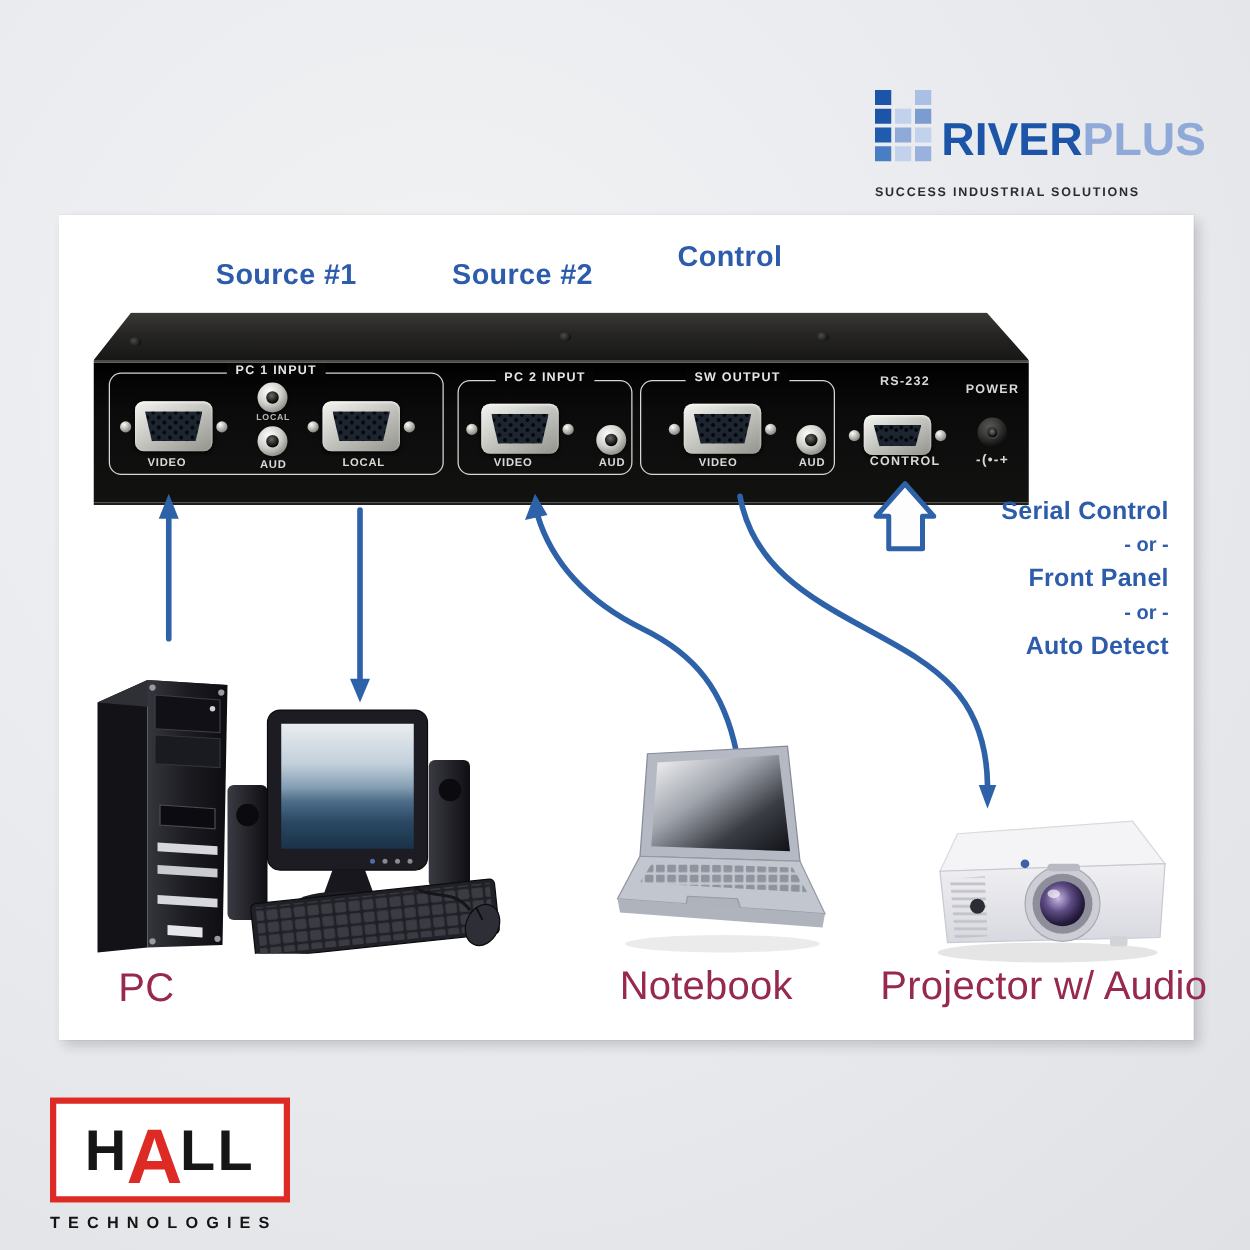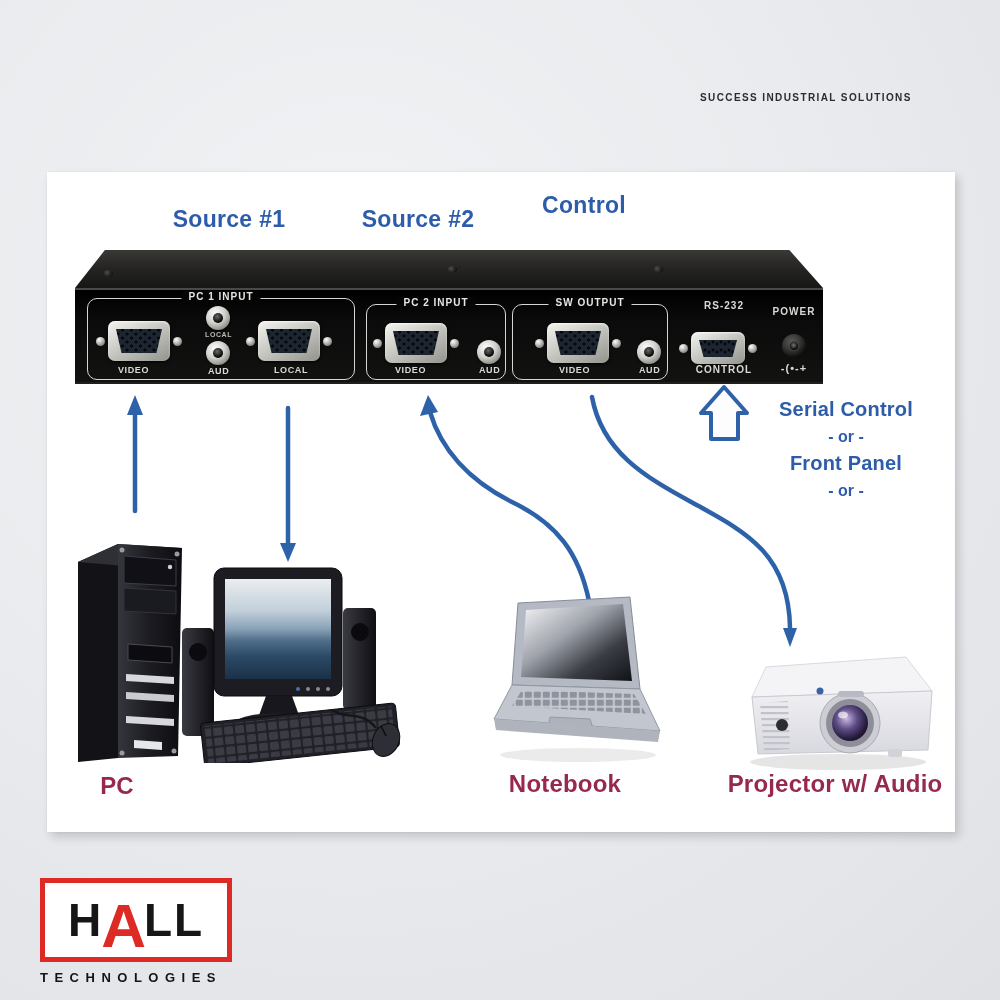--- a/index.html
+++ b/index.html
@@ -29,21 +29,21 @@
   
   .blue-label { position:absolute; transform:translateX(-50%); color:#2d5cab; font-weight:bold;
                 font-size:23px; letter-spacing:0.3px; white-space:nowrap; }
 
   
   .device-top { position:absolute; left:75px; top:250px; width:748px; height:38px;
                 clip-path:polygon(4% 0, 95.5% 0, 100% 100%, 0 100%);
                 background:linear-gradient(180deg,#3a3936 0%, #262523 45%, #171716 100%); }
   .device-top .screw { position:absolute; width:10px; height:7px; border-radius:50%;
                 background:radial-gradient(circle at 40% 35%, #4e4d4a, #111 75%); }
-  .device-front { position:absolute; left:75px; top:288px; width:748px; height:96px;
+  .device-front { position:absolute; left:75px; top:288px; width:748px; height:116px;
                 background:linear-gradient(180deg,#000 0%, #0b0b0b 35%, #121211 100%);
                 border-top:2px solid #4a4a46; border-bottom:2px solid #1f1f1e; }
   .dsec { position:absolute; border:1.5px solid #d6d6d4; border-radius:10px; }
   .sec-title { position:absolute; top:-8px; left:50%; transform:translateX(-50%); background:#050505;
                padding:0 7px; color:#e6e6e4; font-size:10px; font-weight:bold; letter-spacing:1px; white-space:nowrap; }
   .plabel { position:absolute; color:#d9d9d6; font-size:9px; font-weight:bold; letter-spacing:0.6px; white-space:nowrap; }
   .plabel.tiny { font-size:7px; color:#b9b9b6; }
   .freelabel { position:absolute; color:#d9d9d6; font-size:10px; font-weight:bold; letter-spacing:1px;
                transform:translateX(-50%); white-space:nowrap; }
 
@@ -73,48 +73,65 @@
         background:radial-gradient(circle at 40% 32%, #59595б, #3b3b39 35%, #0c0c0c 75%);
         background:radial-gradient(circle at 40% 32%, #595955, #3b3b39 35%, #0c0c0c 75%);
         display:flex; align-items:center; justify-content:center; }
   .dcjack::after { content:""; width:8px; height:8px; border-radius:50%;
         background:radial-gradient(circle at 45% 40%, #777, #000 70%); border:1px solid #444; }
 
   
   .arrows { position:absolute; left:0; top:0; width:1000px; height:1000px; pointer-events:none; }
 
   
-  .control-note { position:absolute; left:757px; top:398px; width:178px; text-align:center;
+  .control-note { position:absolute; left:757px; top:398px; width:178px; text-align:right;
                   color:#2d5cab; font-weight:bold; }
   .control-note .big { font-size:20px; margin-bottom:7px; letter-spacing:0.2px; }
   .control-note .small { font-size:16px; margin-bottom:6px; }
 
   
-  .caption { position:absolute; transform:translateX(-50%); color:#97294e; font-weight:bold;
-             font-size:24px; letter-spacing:0.2px; white-space:nowrap; }
+  .caption { position:absolute; transform:translateX(-50%); color:#97294e; font-weight:normal;
+             font-size:32px; letter-spacing:0.2px; white-space:nowrap; }
 
   
   .illu { position:absolute; }
 
   
   .hall { position:absolute; left:40px; top:878px; width:200px; }
   .hall-box { width:192px; height:84px; border:5px solid #de2a24; background:#ffffff;
               display:flex; align-items:center; justify-content:center; overflow:hidden; }
   .hall-box .h, .hall-box .ll { font-size:46px; font-weight:800; color:#161616; letter-spacing:2px; line-height:1; }
   .hall-box .a { font-size:62px; font-weight:800; color:#de2a24; line-height:0.85; margin:0 -2px;
                  transform:translateY(6px); }
   .hall-sub { margin-top:8px; width:192px; font-size:13px; font-weight:bold; color:#141414;
               letter-spacing:6.5px; white-space:nowrap; }
 </style>
 </head>
 <body>
 
 <div class="canvas">
 
   <div class="rp-logo">
+    <div class="rp-row">
+      <div class="rp-squares">
+        <span class="rp-sq-1"></span>
+          <span class="rp-sq-2"></span>
+          <span class="rp-sq-3"></span>
+        <span class="rp-sq-4"></span>
+          <span class="rp-sq-5"></span>
+          <span class="rp-sq-6"></span>
+        <span class="rp-sq-7"></span>
+          <span class="rp-sq-8"></span>
+          <span class="rp-sq-9"></span>
+        <span class="rp-sq-10"></span>
+          <span class="rp-sq-11"></span>
+          <span class="rp-sq-12"></span>
+      </div>
+      <div class="rp-name"><span class="p1">RIVER</span><span class="p2">PLUS</span></div>
+    </div>
     <div class="rp-tagline">SUCCESS INDUSTRIAL SOLUTIONS</div>
   </div>
 
   <div class="sheet"></div>
 
   <div class="blue-label" style="left:229px; top:206px;">Source #1</div>
   <div class="blue-label" style="left:418px; top:206px;">Source #2</div>
   <div class="blue-label" style="left:584px; top:192px;">Control</div>
   <div class="blue-label" style="left:583px; top:221px;margin-top:29px;">Output</div>
 
@@ -207,20 +224,21 @@
       <polygon points="783,628 790,647 797,628"></polygon>
     </g>
     <polygon points="724,387 701,413 711,413 711,439 738,439 738,413 747,413" fill="#fdfdfd" stroke="#2e62a8" stroke-width="4" stroke-linejoin="round"></polygon>
   </svg>
 
   <div class="control-note">
     <div class="big">Serial Control</div>
     <div class="small">- or -</div>
     <div class="big">Front Panel</div>
     <div class="small">- or -</div>
+    <div class="big">Auto Detect</div>
   </div>
 
   <svg class="illu" style="left:70px; top:526px;" width="115" height="240" viewBox="0 0 115 240">
     <defs>
       <linearGradient id="twr" x1="0" y1="0" x2="1" y2="0">
         <stop offset="0" stop-color="#35353d"></stop>
           <stop offset="0.5" stop-color="#1b1b21"></stop>
           <stop offset="1" stop-color="#0d0d11"></stop>
       </linearGradient>
     </defs>

